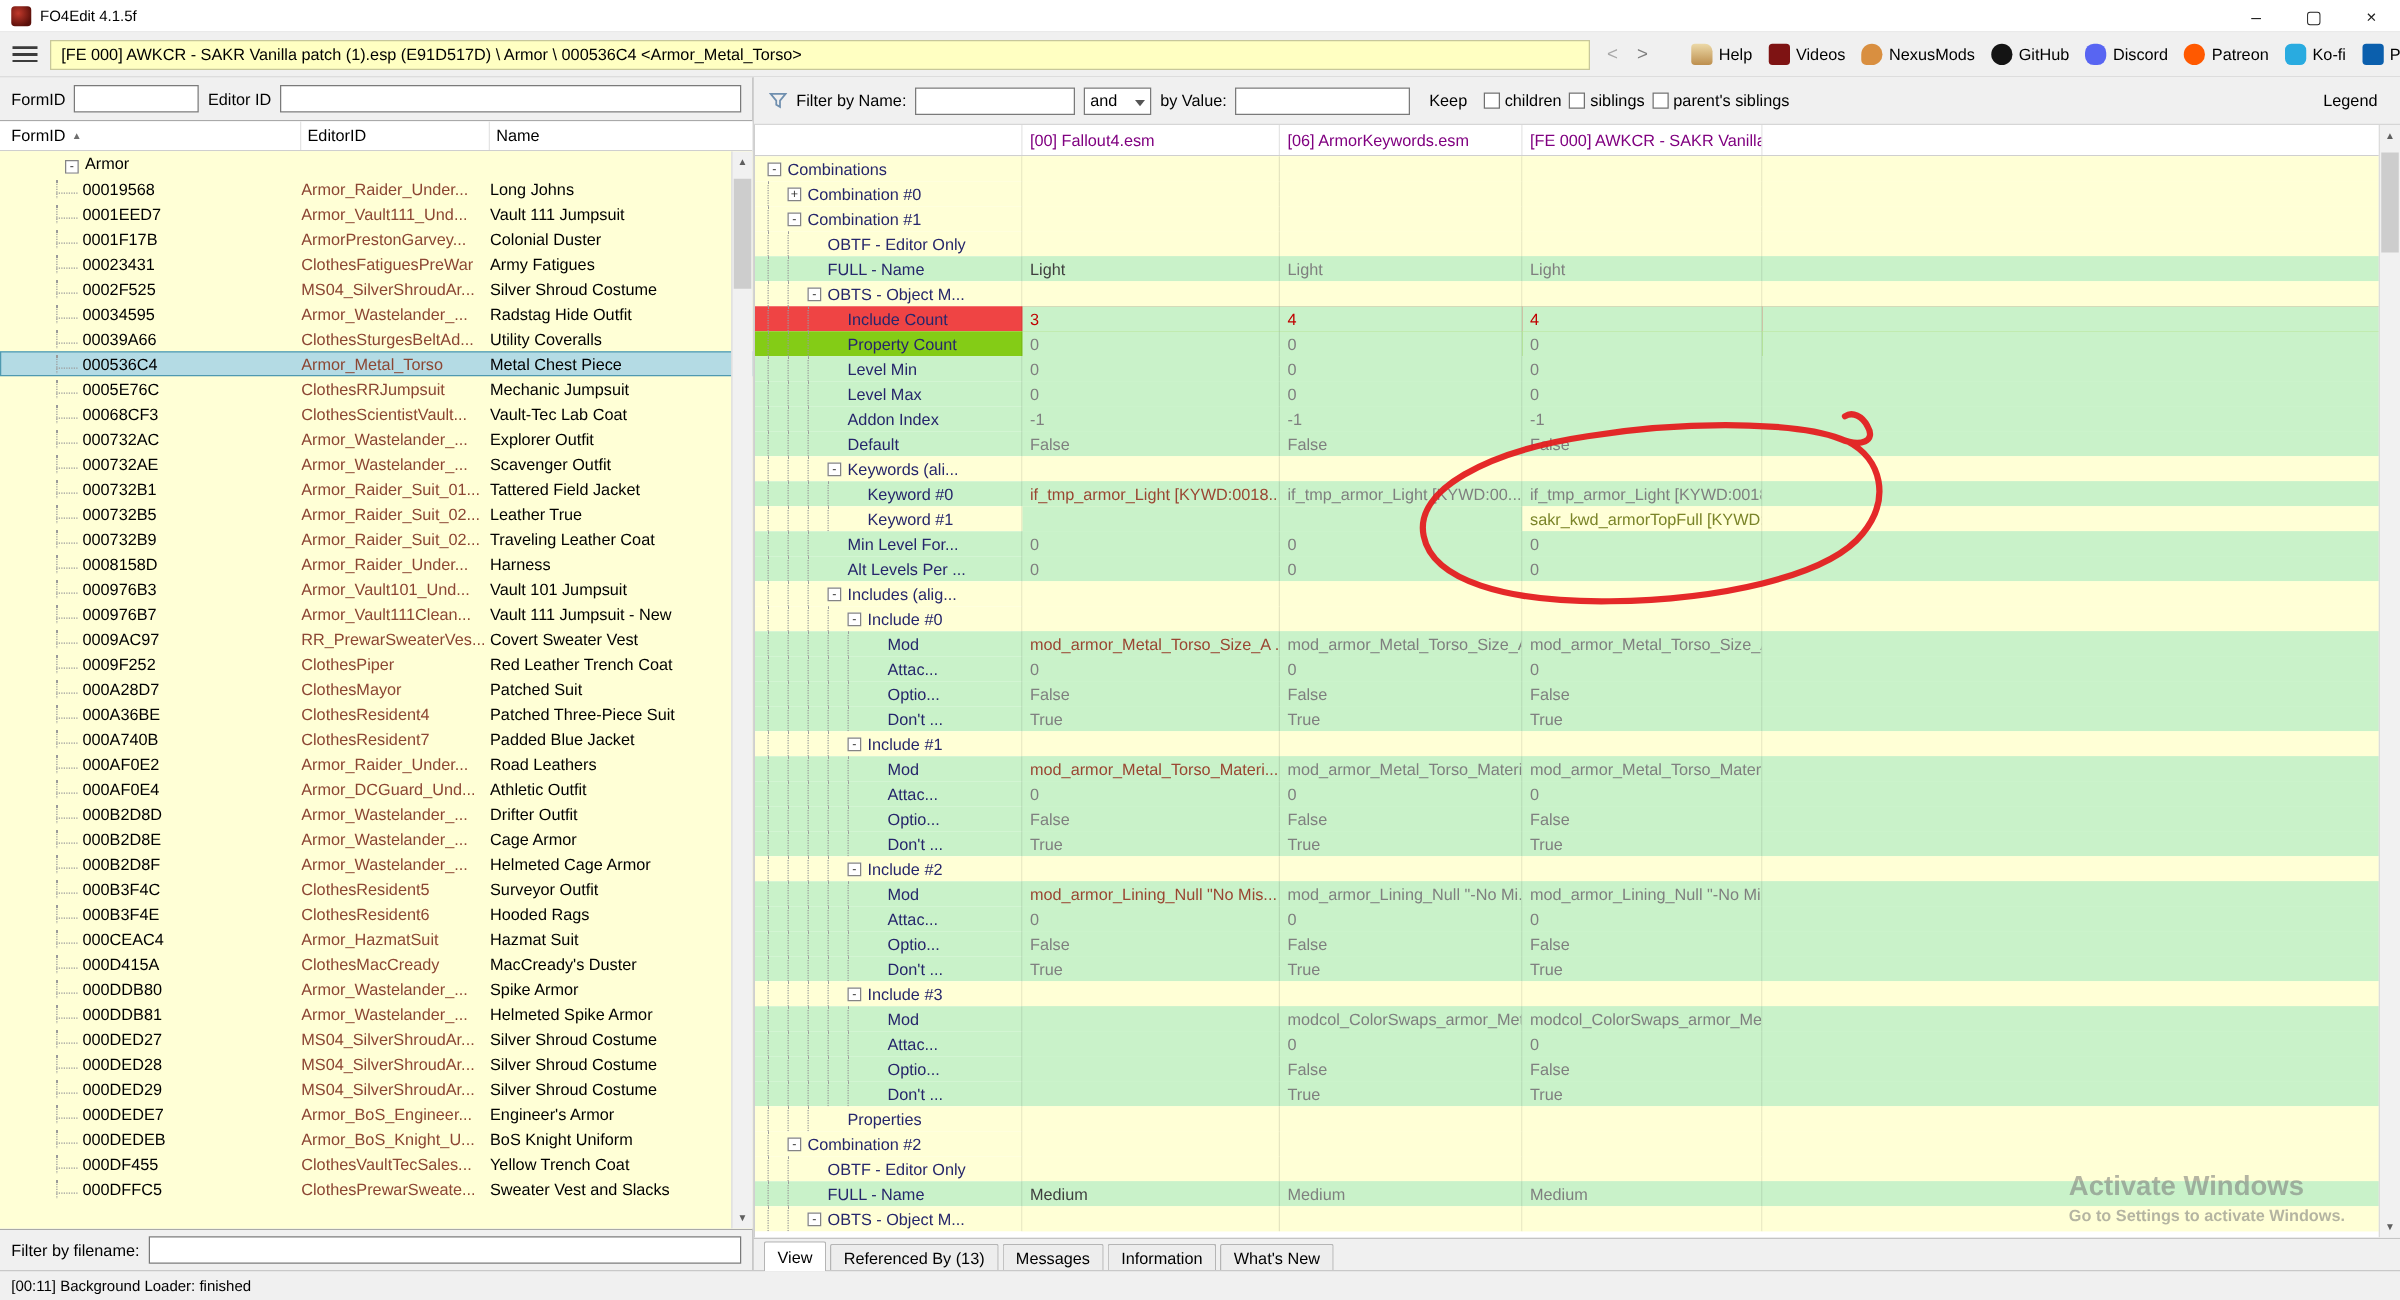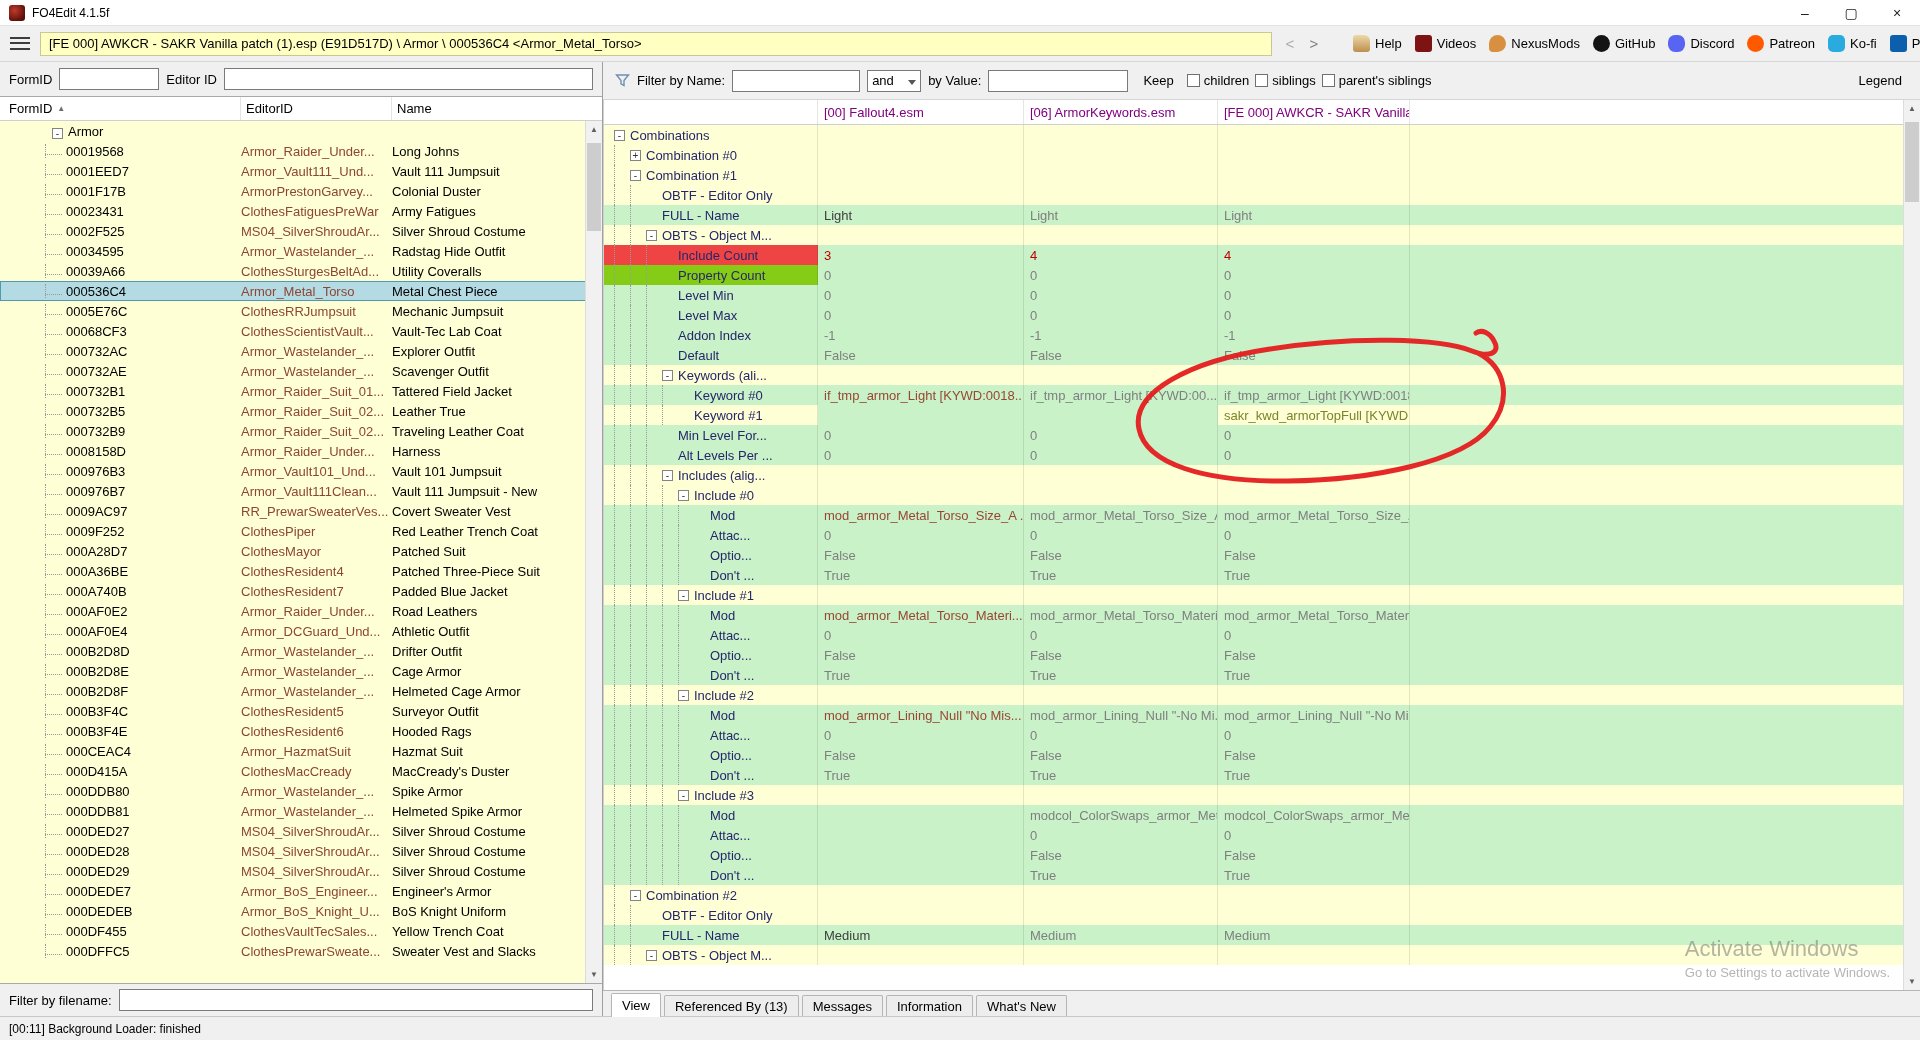--- a/index.html
+++ b/index.html
@@ -95,21 +95,21 @@
   .rcell.c2 { width:194px; } .rcell.c3 { width:192px; }
   .rfill { flex:1; }
   .rp-tabs { height:26px; background:#f0f0f0; border-top:1px solid #b5b5b5; display:flex; align-items:flex-end; padding:2px 8px 0 8px; gap:3px; flex:none; }
   .tab { height:21px; padding:0 10px; display:flex; align-items:center; border:1px solid #b5b5b5; border-bottom:none;
          background:#ededed; border-radius:2px 2px 0 0; white-space:nowrap; }
   .tab.active { background:#fff; height:24px; margin-bottom:-1px; }
   
   .statusbar { height:24px; border-top:1px solid #c8c8c8; background:#f0f0f0; display:flex; align-items:center; padding:0 9px; font-size:12px; }
   
   .annotation-svg { position:absolute; left:0; top:0; z-index:40; pointer-events:none; }
-  .watermark { position:absolute; right:30px; bottom:60px; color:rgba(118,118,118,0.55); z-index:30; pointer-events:none; }
+  .watermark { position:absolute; right:44px; bottom:60px; color:rgba(118,118,118,0.55); z-index:30; pointer-events:none;font-weight:bold; }
   .watermark .l1 { font-size:22px; }
   .watermark .l2 { font-size:13px; margin-top:3px; }
 </style>
 </head>
 <body>
 
 <div class="titlebar">
   <span class="app-icon"></span>
   <span class="title-text">FO4Edit 4.1.5f</span>
   <div class="win-controls">
@@ -959,20 +959,33 @@
               <span>Don't ...</span>
             </div>
             <div class="rcell c1" style="background: rgb(201, 242, 201); color: rgb(127, 127, 127);"></div>
             <div class="rcell c2" style="background: rgb(201, 242, 201); color: rgb(127, 127, 127);">True</div>
             <div class="rcell c3" style="background: rgb(201, 242, 201); color: rgb(127, 127, 127);">True</div>
             <div class="rfill" style="background: rgb(201, 242, 201);"></div>
           </div>
           <div class="rrow" style="background: rgb(255, 255, 214);">
             <div class="rlabel">
               <span class="guide"></span>
+              <span class="guide"></span>
+              <span class="guide"></span>
+              <span class="tgl-sp"></span>
+              <span>Properties</span>
+            </div>
+            <div class="rcell c1" style="background: rgb(255, 255, 214); color: rgb(127, 127, 127);"></div>
+            <div class="rcell c2" style="background: rgb(255, 255, 214); color: rgb(127, 127, 127);"></div>
+            <div class="rcell c3" style="background: rgb(255, 255, 214); color: rgb(127, 127, 127);"></div>
+            <div class="rfill" style="background: rgb(255, 255, 214);"></div>
+          </div>
+          <div class="rrow" style="background: rgb(255, 255, 214);">
+            <div class="rlabel">
+              <span class="guide"></span>
               <span class="tgl">-</span>
               <span>Combination #2</span>
             </div>
             <div class="rcell c1" style="background: rgb(255, 255, 214); color: rgb(127, 127, 127);"></div>
             <div class="rcell c2" style="background: rgb(255, 255, 214); color: rgb(127, 127, 127);"></div>
             <div class="rcell c3" style="background: rgb(255, 255, 214); color: rgb(127, 127, 127);"></div>
             <div class="rfill" style="background: rgb(255, 255, 214);"></div>
           </div>
           <div class="rrow" style="background: rgb(255, 255, 214);">
             <div class="rlabel">

